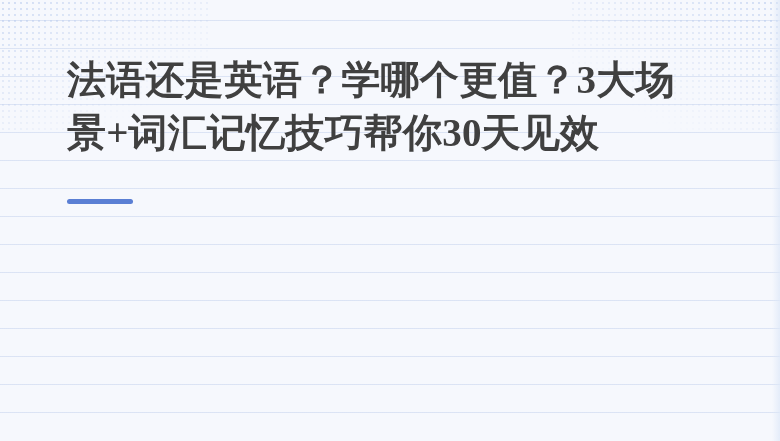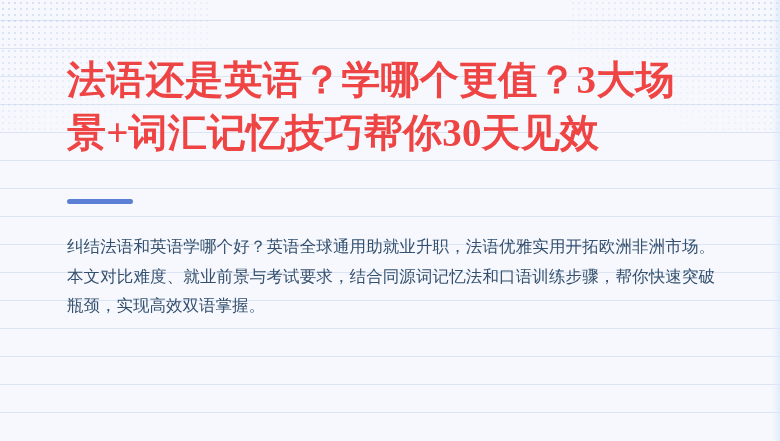--- a/index.html
+++ b/index.html
@@ -78,21 +78,21 @@
     position: absolute;
     top: 53px;
     left: 0;
     width: 660px;
     margin: 0;
     font-family: "Liberation Serif", "DejaVu Serif", serif;
     font-weight: 700;
     font-size: 39px;
     line-height: 53px;
     letter-spacing: 0.2px;
-    color: #ef4444;
+    color: #404040;
     white-space: pre-line;
   }
 
   #divider {
     position: absolute;
     left: 0;
     top: 199px;
     width: 66px;
     height: 5px;
     border-radius: 2.5px;
@@ -124,16 +124,15 @@
   <div id="dot-texture-right"></div>
   <div id="right-edge-tint"></div>
 
   <div id="content">
 
     <h1 id="headline">法语还是英语？学哪个更值？3大场
 景+词汇记忆技巧帮你30天见效</h1>
 
     <div id="divider"></div>
 
-    <p id="summary">纠结法语和英语学哪个好？英语全球通用助就业升职，法语优雅实用开拓欧洲非洲市场。本文对比难度、就业前景与考试要求，结合同源词记忆法和口语训练步骤，帮你快速突破瓶颈，实现高效双语掌握。</p>
 
   </div>
 </div>
 
 </body></html>

